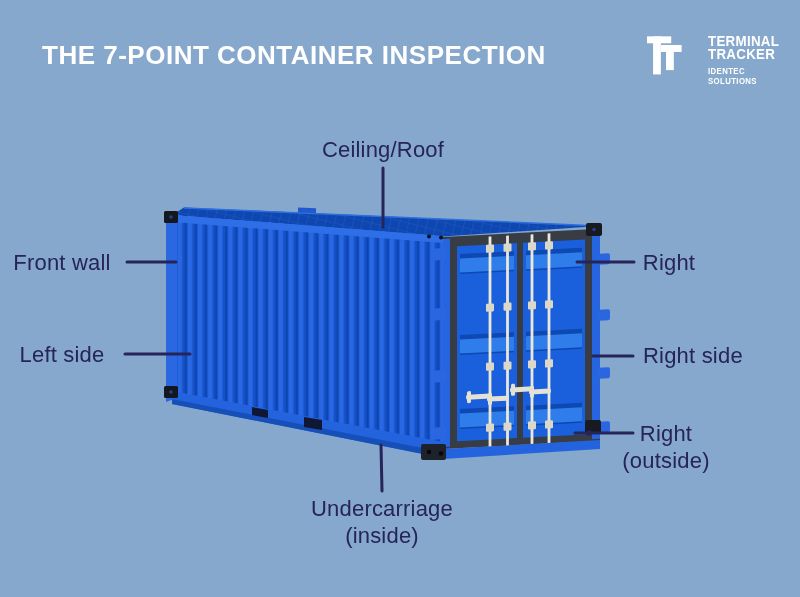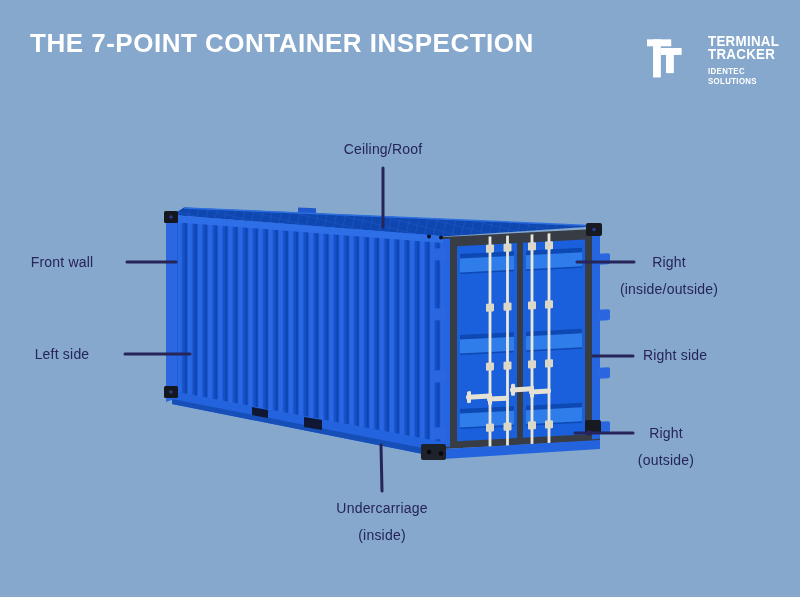--- a/index.html
+++ b/index.html
@@ -4,37 +4,37 @@
 <style>
   html,body{margin:0;padding:0;}
   .canvas{
     position:relative;
     width:800px;height:597px;
     background:#85A8CC;
     overflow:hidden;
     font-family:"Liberation Sans",sans-serif;
   }
   .title{
-    position:absolute;left:30px;top:28px;margin:0;
+    position:absolute;left:30px;top:28px;margin:12px;
     font-size:26px;font-weight:800;letter-spacing:.5px;
     color:#FFFFFF;
   }
   .logo{
     position:absolute;left:647px;top:35px;
-    display:flex;align-items:center;gap:26px;
+    display:flex;align-items:flex-start;gap:26px;
   }
   .logo-mark{width:36px;height:46px;display:block;}
   .logo-text{color:#FFFFFF;transform:scaleX(.92);transform-origin:left top;}
   .logo-line{font-size:14.5px;font-weight:700;line-height:13px;letter-spacing:.3px;}
   .logo-sub{font-size:8.5px;font-weight:700;letter-spacing:.4px;margin-top:5px;}
   .scene{position:absolute;left:0;top:0;}
   .label{
     position:absolute;
     color:#262458;
-    font-size:14px;font-weight:500;line-height:27px;letter-spacing:.2px;
+    font-size:22px;font-weight:500;line-height:27px;letter-spacing:.2px;
   }
   .center{text-align:center;}
   .right{text-align:center;}
 </style>
 </head>
 <body>
 
 <div class="canvas">
 
   <h1 class="title">THE 7-POINT CONTAINER INSPECTION</h1>
@@ -206,21 +206,20 @@
   <div class="label right" style="left:7px;top:249px;width:110px">
     <div>Front wall</div>
   </div>
 
   <div class="label right" style="left:7px;top:341px;width:110px">
     <div>Left side</div>
   </div>
 
   <div class="label center" style="left:589px;top:249px;width:160px">
     <div>Right</div>
-    <div>(inside/outside)</div>
   </div>
 
   <div class="label" style="left:643px;top:342px;width:170px">
     <div>Right side</div>
   </div>
 
   <div class="label center" style="left:586px;top:420px;width:160px">
     <div>Right</div>
     <div>(outside)</div>
   </div>

